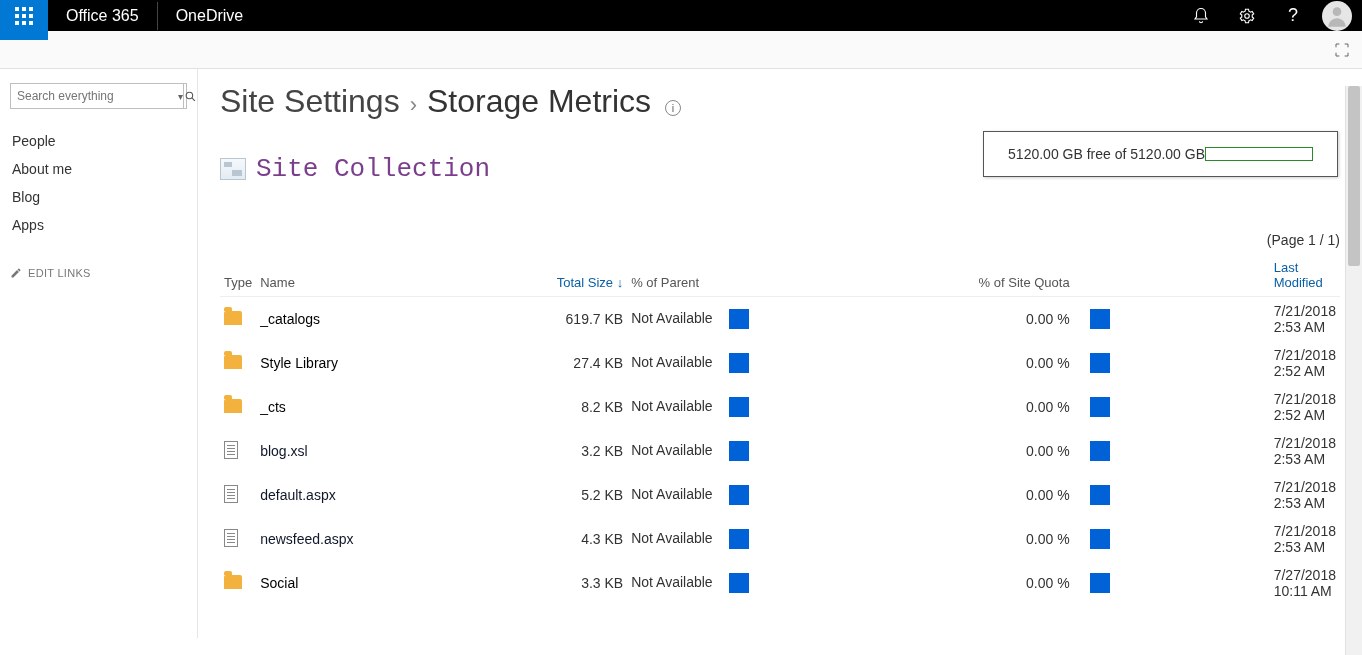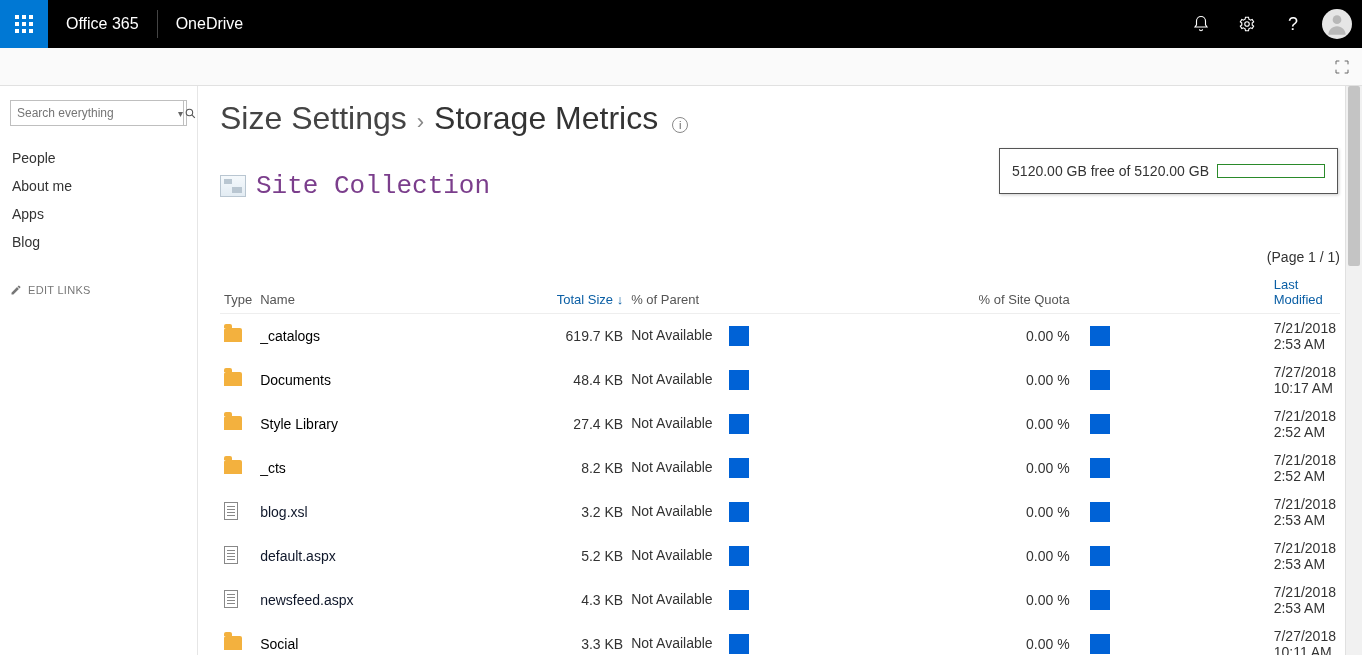--- a/index.html
+++ b/index.html
@@ -11,21 +11,21 @@
     background: #fff;
     width: 1362px;
     height: 655px;
     overflow: hidden;
     position: relative;
   }
   
   .topbar {
     display: flex;
     align-items: center;
-    height: 48px;
+    height: 31px;
     background: #000;
     color: #fff;
     padding: 0 10px 0 0;
   }
   .app-launcher {
     width: 48px;
     height: 48px;
     background: #0078d4;
     display: flex;
     align-items: center;
@@ -127,23 +127,23 @@
   .sc-icon {
     width:26px; height:22px; border:1px solid #b9c6d1;
     background: linear-gradient(#f5f9fc,#e3ecf3);
     margin-right:10px; position:relative;
   }
   .sc-icon::before { content:""; position:absolute; left:3px; top:3px; width:8px; height:5px; background:#b9c6d1; }
   .sc-icon::after { content:""; position:absolute; right:3px; bottom:3px; width:10px; height:6px; background:#b9c6d1; }
   .sc-title { font-size: 26px; font-weight: 300; color:#7b3e8c; cursor:pointer;font-family:Liberation Mono, monospace; }
   .quota-box {
     position:absolute; top: 62px; right: 24px;
-    border:1px solid #555; padding: 14px 12px;
+    border:1px solid #555; padding: 14px 24px;
     box-shadow: 1px 1px 3px rgba(0,0,0,0.2);
-    display:flex; align-items:center; gap:8px; font-size:14px;
+    display:flex; align-items:center; font-size:14px;
   }
   .quota-bar { width:108px; height:14px; border:1px solid #2a8a2a; background: #fff; }
   .page-indicator { text-align:right; font-size:14px; color:#333; margin-top: 48px; }
   
   table { width:100%; border-collapse: collapse; margin-top: 6px; }
   th {
     text-align:left; font-weight:400; font-size:13px; color:#555;
     padding: 6px 4px; border-bottom: 1px solid #eee;
     vertical-align: bottom;
   }
@@ -241,34 +241,34 @@
       <div class="search-go">
         <svg width="13" height="13" viewBox="0 0 24 24" fill="none" stroke="#555" stroke-width="2">
             <circle cx="10" cy="10" r="6"></circle>
             <path d="M20 20l-5-5"></path>
           </svg>
       </div>
     </div>
     <div id="nav-links">
         <div class="nav-link">People</div>
         <div class="nav-link">About me</div>
+        <div class="nav-link">Blog</div>
         <div class="nav-link">Apps</div>
-        <div class="nav-link">Blog</div>
       </div>
     <div class="edit-links">
       <svg width="12" height="12" viewBox="0 0 24 24" fill="#777">
           <path d="M3 17.25V21h3.75L17.81 9.94l-3.75-3.75L3 17.25zM20.71 7.04a1 1 0 0 0 0-1.41l-2.34-2.34a1 1 0 0 0-1.41 0l-1.83 1.83 3.75 3.75 1.83-1.83z"></path>
         </svg>
       <span>EDIT LINKS</span>
     </div>
   </div>
 
   <div class="main">
     <div class="crumb">
-      <span class="crumb-a">Size Settings</span>
+      <span class="crumb-a">Site Settings</span>
       <span class="crumb-sep">›</span>
       <span class="crumb-b">Storage Metrics</span>
       <span class="info-badge">i</span>
     </div>
 
     <div class="quota-box">
       <span>5120.00 GB free of 5120.00 GB</span>
       <div class="quota-bar"></div>
     </div>
 
@@ -296,29 +296,20 @@
             <td><span class="folder-icon"></span></td>
             <td><span class="name-link">_catalogs</span></td>
             <td class="right">619.7 KB</td>
             <td>Not Available <span class="bluebox"></span></td>
             <td class="right">0.00 %</td>
             <td><span class="bluebox"></span></td>
             <td style="padding-left:160px">7/21/2018 2:53 AM</td>
           </tr>
           <tr>
             <td><span class="folder-icon"></span></td>
-            <td><span class="name-link">Documents</span></td>
-            <td class="right">48.4 KB</td>
-            <td>Not Available <span class="bluebox"></span></td>
-            <td class="right">0.00 %</td>
-            <td><span class="bluebox"></span></td>
-            <td style="padding-left:160px">7/27/2018 10:17 AM</td>
-          </tr>
-          <tr>
-            <td><span class="folder-icon"></span></td>
             <td><span class="name-link">Style Library</span></td>
             <td class="right">27.4 KB</td>
             <td>Not Available <span class="bluebox"></span></td>
             <td class="right">0.00 %</td>
             <td><span class="bluebox"></span></td>
             <td style="padding-left:160px">7/21/2018 2:52 AM</td>
           </tr>
           <tr>
             <td><span class="folder-icon"></span></td>
             <td><span class="name-link">_cts</span></td>

